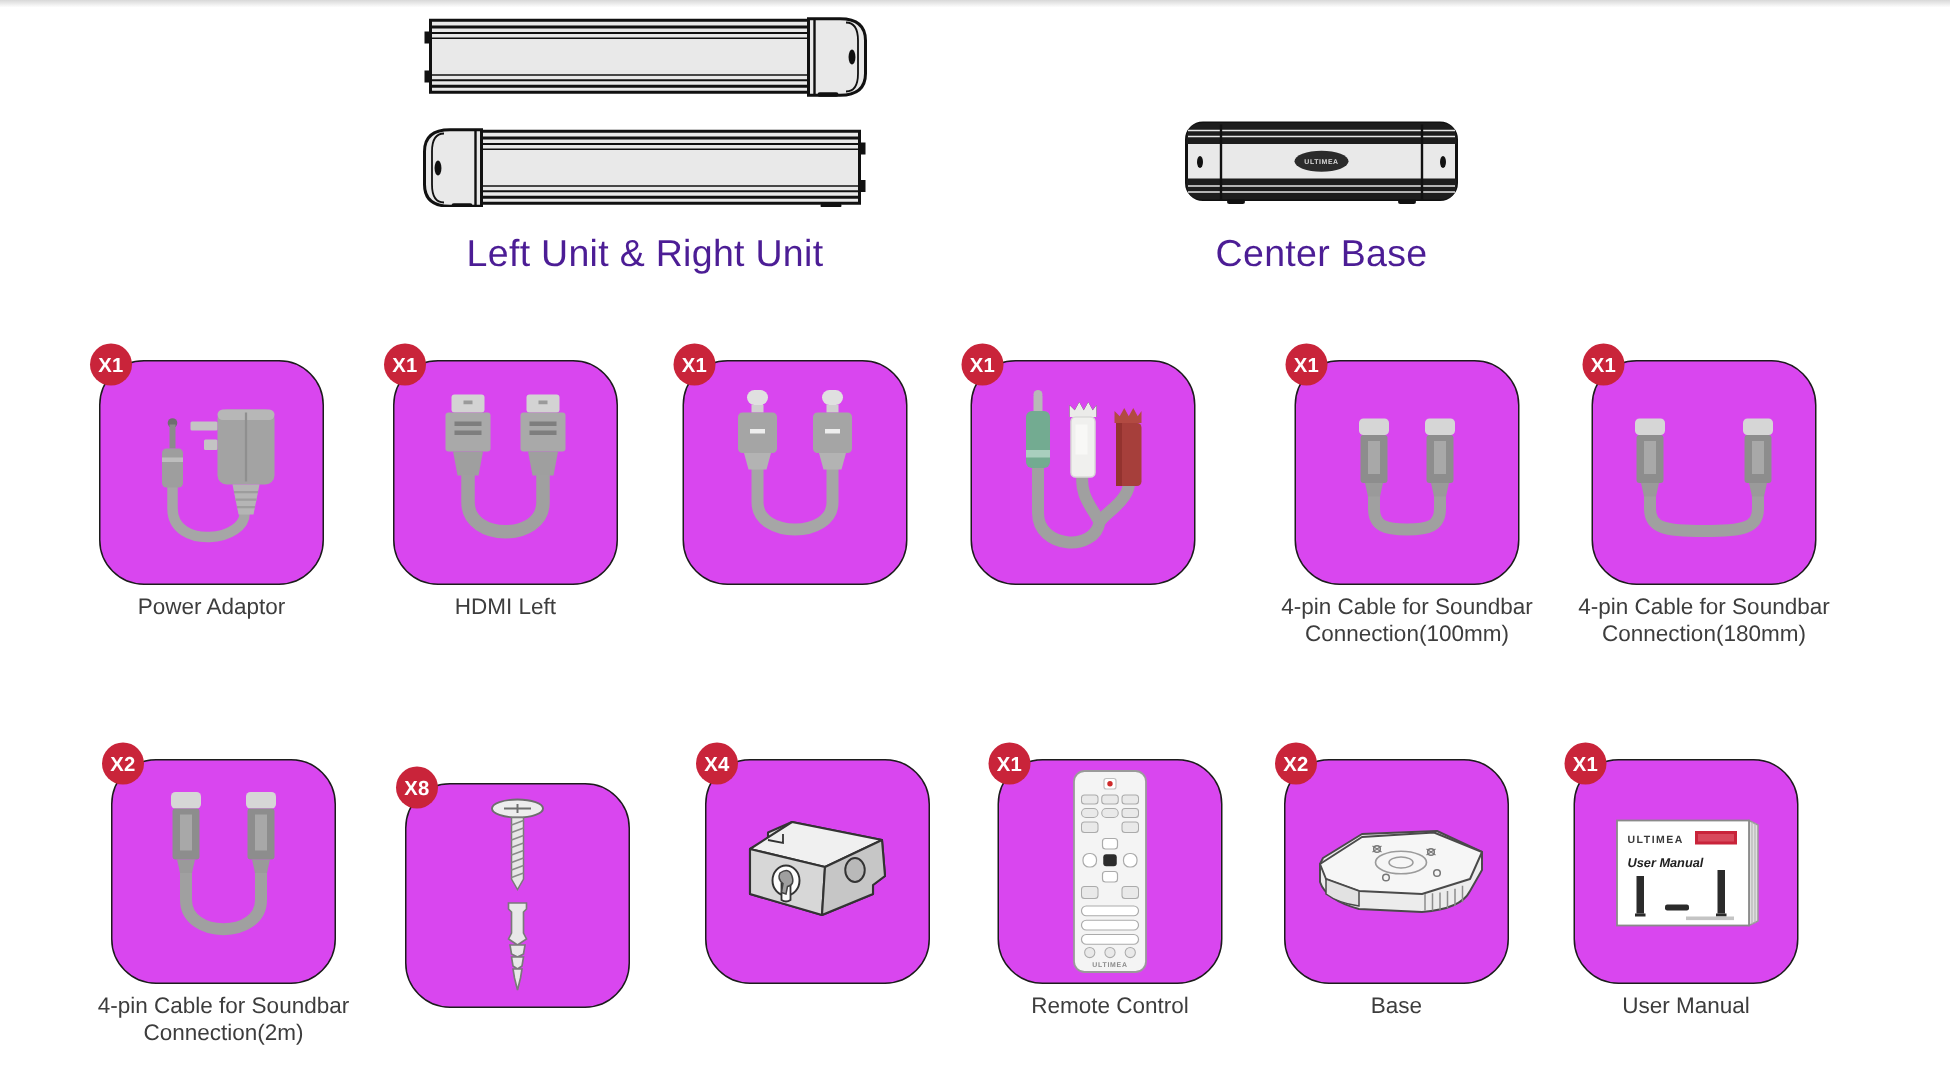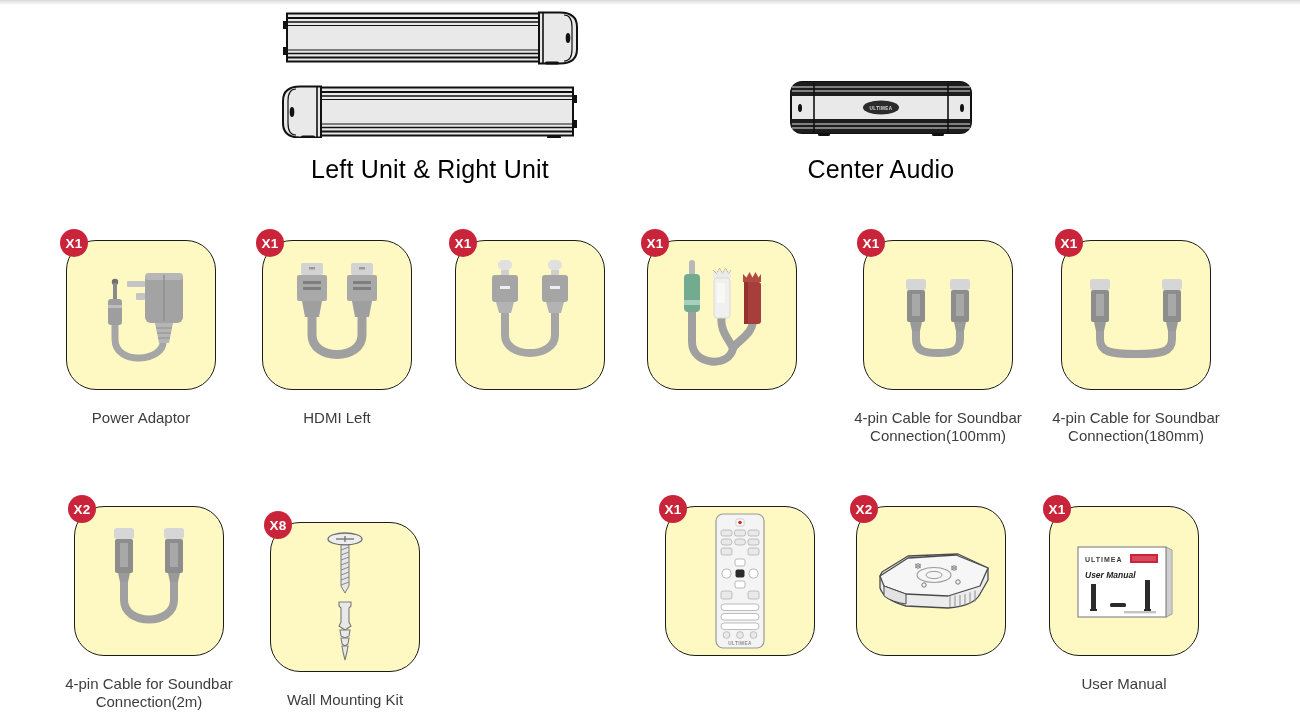--- a/index.html
+++ b/index.html
@@ -8,39 +8,39 @@
     background:#ffffff;
     font-family:"Liberation Sans", sans-serif;
     -webkit-font-smoothing:antialiased;
   }
   .top-edge{
     position:absolute;top:0;left:0;width:1300px;height:5px;
     background:linear-gradient(#d8d8d8,#ffffff);
   }
   .unit-img{position:absolute;}
   .unit-title{
-    position:absolute;font-size:25px;color:#000000;text-align:center;
+    position:absolute;font-size:25px;color:#4c1d95;text-align:center;
     letter-spacing:.2px;
   }
   .item{position:absolute;width:212px;}
   .card{
     position:relative;width:148px;height:148px;margin:0 auto;
     border:1.5px solid #1c1c1c;border-radius:30px;
     display:flex;align-items:center;justify-content:center;
-    background:#fef9c3;
+    background:#d946ef;
   }
   .badge{
     position:absolute;top:-12px;left:-7px;width:28px;height:28px;
     border-radius:50%;
     color:#ffffff;font-size:13.5px;font-weight:bold;
     display:flex;align-items:center;justify-content:center;
     letter-spacing:.3px;
   }
   .item-label{
-    margin-top:19px;text-align:center;font-size:15px;line-height:18px;
+    margin-top:6px;text-align:center;font-size:15px;line-height:18px;
     color:#3d3d3d;white-space:pre-line;
   }
 </style>
 </head>
 <body>
 
 <div class="top-edge"></div>
 
 <svg class="unit-img" style="left:282px;top:11px" width="297" height="54" viewBox="0 0 297 54">
   <rect x="1" y="10" width="5" height="8" fill="#111"></rect>
@@ -90,21 +90,21 @@
   <line x1="28" y1="3" x2="28" y2="53" stroke="#111" stroke-width="1.6"></line>
   <line x1="162" y1="3" x2="162" y2="53" stroke="#111" stroke-width="1.6"></line>
   <ellipse cx="14" cy="28" rx="2" ry="4" fill="#111"></ellipse>
   <ellipse cx="176" cy="28" rx="2" ry="4" fill="#111"></ellipse>
   <ellipse cx="95" cy="27.5" rx="18" ry="7" fill="#2b2b2b"></ellipse>
   <text x="95" y="29.6" font-size="4.6" fill="#dcdcdc" text-anchor="middle" font-weight="bold" letter-spacing=".4">ULTIMEA</text>
   <rect x="32" y="53" width="12" height="3" rx="1.5" fill="#111"></rect>
   <rect x="146" y="53" width="12" height="3" rx="1.5" fill="#111"></rect>
 </svg>
 
-<div class="unit-title" style="left:786px;top:155px;width:190px">Center Audio</div>
+<div class="unit-title" style="left:786px;top:155px;width:190px">Center Base</div>
 
 <div class="item" style="left:35px;top:240px">
   <div class="card">
     <div class="badge" style="background: rgb(201, 36, 58);">X1</div>
     <svg width="104" height="112" viewBox="0 0 104 112">
       <path d="M74,82 C76,102 26,108 26,80 L26,64" fill="none" stroke="#a6a6a6" stroke-width="7" stroke-linecap="round"></path>
       <rect x="38" y="22" width="18" height="6" rx="1" fill="#c4c4c4"></rect>
       <rect x="47" y="34" width="9" height="7" rx="1" fill="#c4c4c4"></rect>
       <rect x="56" y="14" width="38" height="50" rx="6" fill="#a3a3a3"></rect>
       <rect x="56" y="14" width="38" height="7" rx="3.5" fill="#b7b7b7"></rect>
@@ -279,24 +279,37 @@
           <line x1="32" y1="45" x2="40" y2="42"></line>
         <line x1="32" y1="50" x2="40" y2="47"></line>
           <line x1="32" y1="55" x2="40" y2="52"></line>
       </g>
       <path d="M30,72 L42,72 L42,76 L40,78 L40,92 L42,96 L36,100 L30,96 L32,92 L32,78 L30,76 Z" fill="#e8e8e8" stroke="#7a7a7a" stroke-width="1.1"></path>
       <path d="M31,100 L41,100 L40,106 L36,108 L32,106 Z" fill="#e8e8e8" stroke="#7a7a7a" stroke-width="1.1"></path>
       <path d="M32,108 L40,108 L39,114 L36,116 L33,114 Z" fill="#e8e8e8" stroke="#7a7a7a" stroke-width="1.1"></path>
       <path d="M33,116 L39,116 L38,122 L36,130 L34,122 Z" fill="#e8e8e8" stroke="#7a7a7a" stroke-width="1.1"></path>
     </svg>
   </div>
-  <div class="item-label">Wall Mounting Kit</div>
 </div>
 
 <div class="item" style="left:439px;top:506px">
+  <div class="card">
+    <div class="badge" style="background: rgb(201, 36, 58);">X4</div>
+    <svg width="118" height="94" viewBox="0 0 118 94">
+      <path d="M14,32 L26,26 L26,21 L42,14 L102,26 L104,50 L96,56 L96,62 L62,76 L14,62 Z" fill="#e3e3e3" stroke="#333" stroke-width="1.4" stroke-linejoin="round"></path>
+      <path d="M14,32 L42,14 L102,26 L64,44 Z" fill="#f0f0f0" stroke="#333" stroke-width="1.4" stroke-linejoin="round"></path>
+      <path d="M14,32 L64,44 L62,76 L14,62 Z" fill="#d7d7d7" stroke="#333" stroke-width="1.4" stroke-linejoin="round"></path>
+      <path d="M64,44 L102,26 L104,50 L96,56 L96,62 L62,76 Z" fill="#c6c6c6" stroke="#333" stroke-width="1.4" stroke-linejoin="round"></path>
+      <ellipse cx="38" cy="53" rx="9" ry="10" fill="#fdfdfd" stroke="#333" stroke-width="1.3"></ellipse>
+      <path d="M35,55 L41,55 L41,66 Q38,68 35,66 Z" fill="#fdfdfd" stroke="#333" stroke-width="1.2"></path>
+      <path d="M34,48 Q40,44 42,50 Q44,56 39,57 L38,62 L35,61 L36,55 Q32,52 34,48 Z" fill="#9f9f9f" stroke="#444" stroke-width="1"></path>
+      <ellipse cx="84" cy="46" rx="6.5" ry="8" fill="#b9b9b9" stroke="#333" stroke-width="1.3"></ellipse>
+      <path d="M26,26 L36,28 L36,22" fill="none" stroke="#333" stroke-width="1.2"></path>
+    </svg>
+  </div>
 </div>
 
 <div class="item" style="left:634px;top:506px">
   <div class="card">
     <div class="badge" style="background: rgb(201, 36, 58);">X1</div>
     <svg width="66" height="138" viewBox="0 0 66 138">
       <rect x="9" y="2" width="48" height="134" rx="7" fill="#f4f4f4" stroke="#9a9a9a" stroke-width="1.2"></rect>
       <rect x="29" y="7" width="8" height="7" rx="1.5" fill="#ffffff" stroke="#c0c0c0" stroke-width=".8"></rect>
       <circle cx="33" cy="10.5" r="1.8" fill="#cf2b2b"></circle>
       <g fill="#e9e9e9" stroke="#ababab" stroke-width=".7">
@@ -322,20 +335,21 @@
         <rect x="14" y="111" width="38" height="6.5" rx="3.2"></rect>
       </g>
       <g fill="#e9e9e9" stroke="#ababab" stroke-width=".7">
         <circle cx="19.5" cy="123" r="3.4"></circle>
           <circle cx="33" cy="123" r="3.4"></circle>
           <circle cx="46.5" cy="123" r="3.4"></circle>
       </g>
       <text x="33" y="132.5" font-size="4.6" font-weight="bold" fill="#8a8a8a" text-anchor="middle" letter-spacing=".5">ULTIMEA</text>
     </svg>
   </div>
+  <div class="item-label">Remote Control</div>
 </div>
 
 <div class="item" style="left:825px;top:506px">
   <div class="card">
     <div class="badge" style="background: rgb(201, 36, 58);">X2</div>
     <svg width="138" height="86" viewBox="0 0 138 86">
       <path d="M18,38 L18,50 Q22,62 44,68 L86,70 Q112,68 118,56 L126,42 L126,30 L96,16 L46,18 L20,34 Z" fill="#ececec" stroke="#4a4a4a" stroke-width="1.3" stroke-linejoin="round"></path>
       <path d="M18,38 L46,20 L94,17 L126,30 L118,48 L86,58 L44,56 L22,48 Z" fill="#f6f6f6" stroke="#4a4a4a" stroke-width="1.3" stroke-linejoin="round"></path>
       <path d="M22,48 L22,58 Q30,64 44,66 L44,56 Z" fill="#e2e2e2" stroke="#4a4a4a" stroke-width="1"></path>
       <g stroke="#8d8d8d" stroke-width="1">
@@ -349,20 +363,21 @@
       <ellipse cx="72" cy="37" rx="17" ry="7.5" fill="none" stroke="#9b9b9b" stroke-width="1.1"></ellipse>
       <ellipse cx="72" cy="37" rx="8" ry="3.6" fill="none" stroke="#9b9b9b" stroke-width="1"></ellipse>
       <circle cx="56" cy="28" r="2.2" fill="none" stroke="#777" stroke-width="1"></circle>
       <circle cx="92" cy="30" r="2.2" fill="none" stroke="#777" stroke-width="1"></circle>
       <circle cx="62" cy="47" r="2.2" fill="none" stroke="#777" stroke-width="1"></circle>
       <circle cx="96" cy="44" r="2.2" fill="none" stroke="#777" stroke-width="1"></circle>
       <path d="M53,26 L59,30 M53,30 L59,26" stroke="#777" stroke-width=".7"></path>
       <path d="M89,28 L95,32 M89,32 L95,28" stroke="#777" stroke-width=".7"></path>
     </svg>
   </div>
+  <div class="item-label">Base</div>
 </div>
 
 <div class="item" style="left:1018px;top:506px">
   <div class="card">
     <div class="badge" style="background: rgb(201, 36, 58);">X1</div>
     <svg width="116" height="88" viewBox="0 0 116 88">
       <path d="M100,10 L106,13 L106,77 L100,80 Z" fill="#e0e0e0" stroke="#9a9a9a" stroke-width="1"></path>
       <line x1="102" y1="11" x2="102" y2="79" stroke="#b5b5b5" stroke-width=".8"></line>
       <line x1="104" y1="12" x2="104" y2="78" stroke="#b5b5b5" stroke-width=".8"></line>
       <rect x="12" y="10" width="88" height="70" fill="#ffffff" stroke="#8a8a8a" stroke-width="1.2"></rect>

